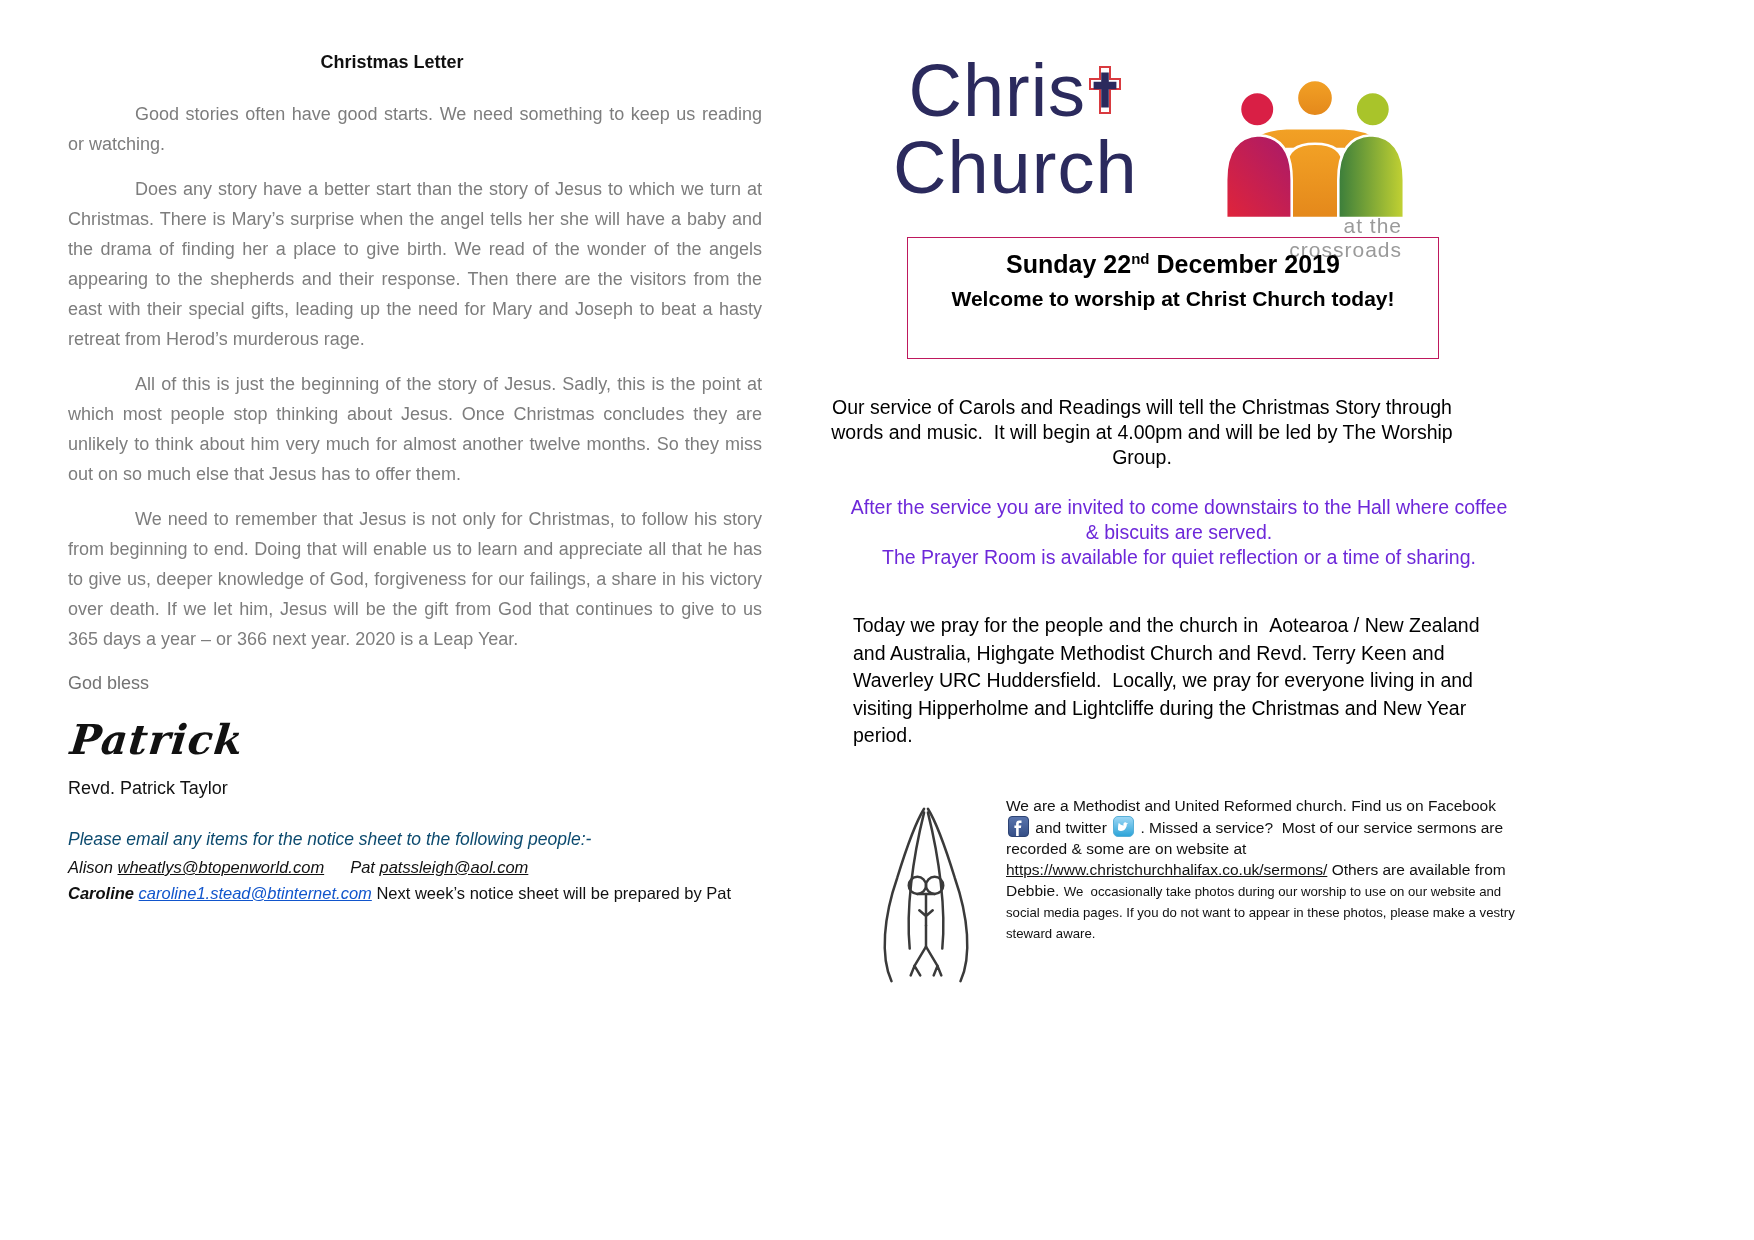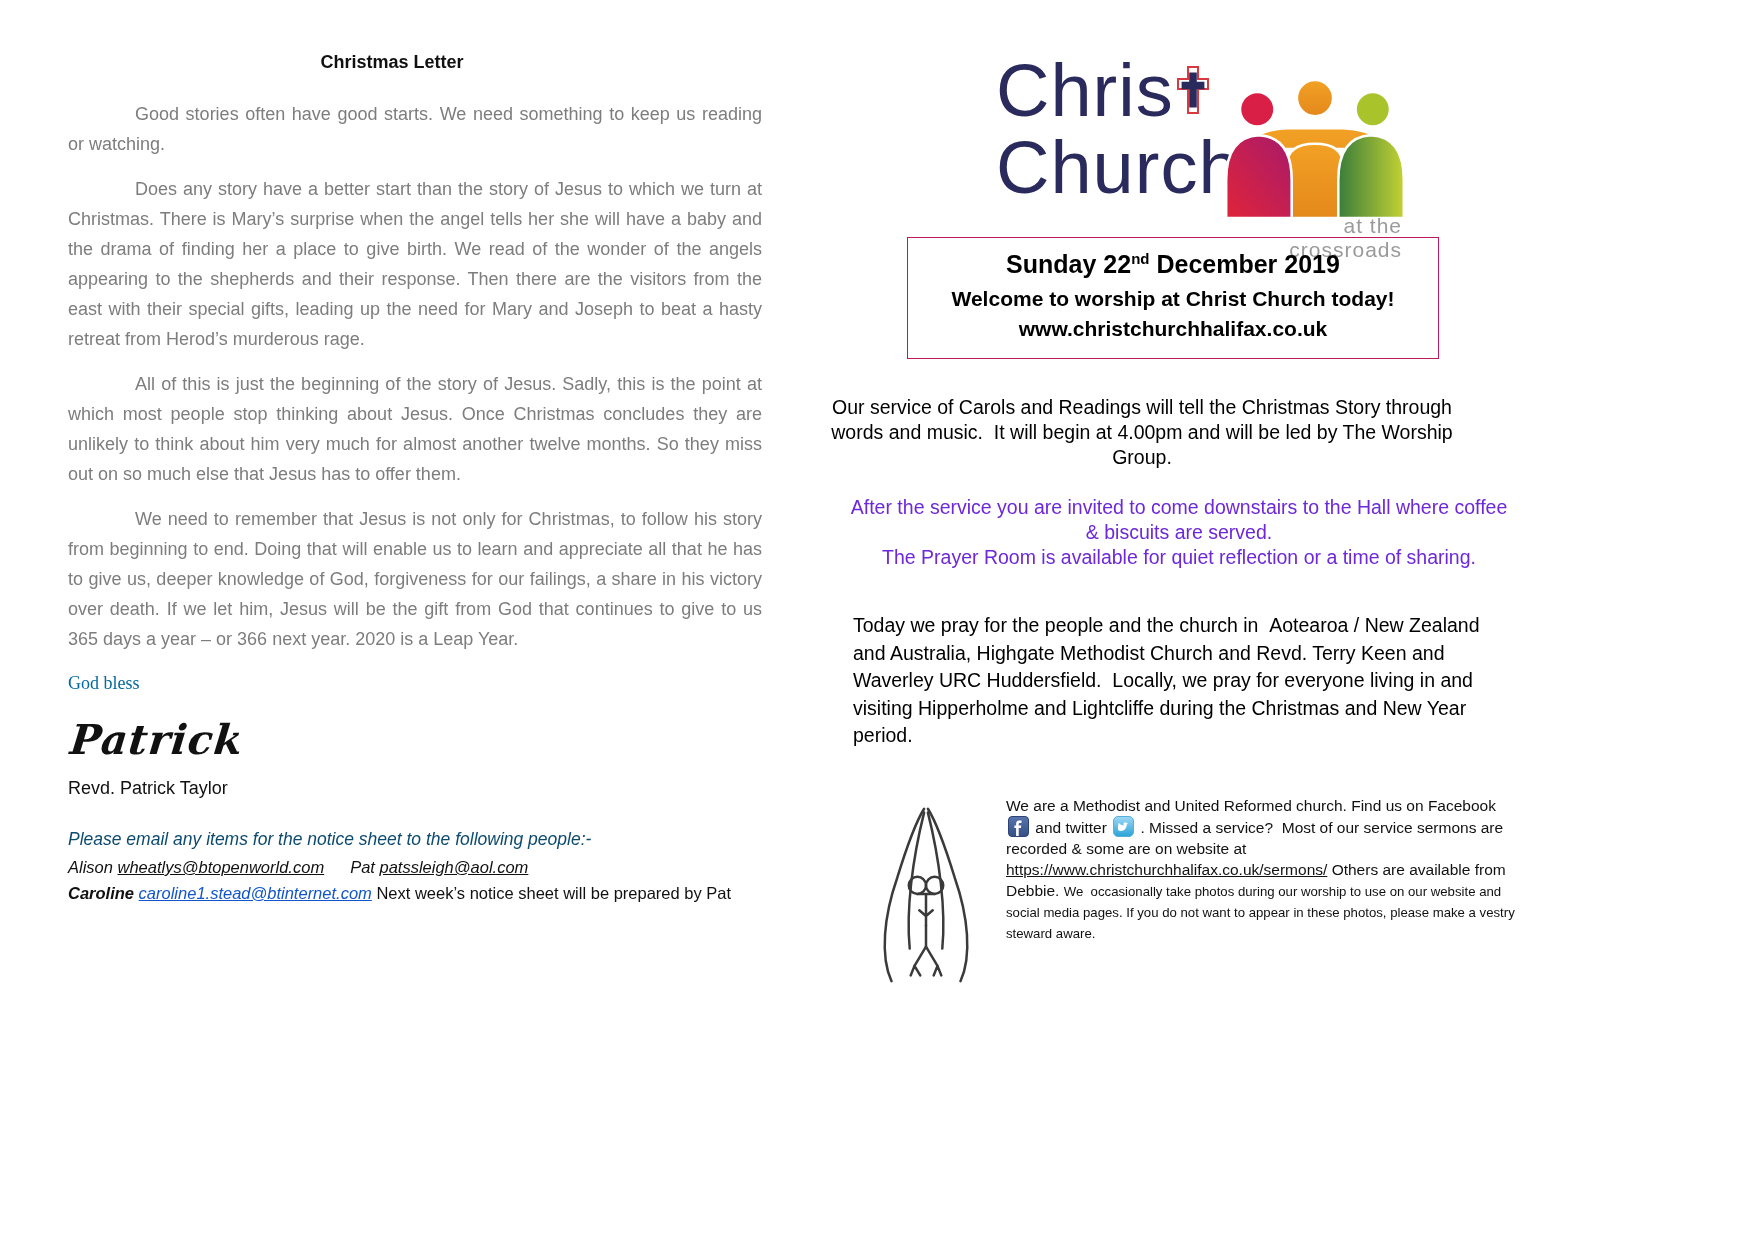--- a/index.html
+++ b/index.html
@@ -10,39 +10,39 @@
   
   .left-col{position:absolute;left:68px;top:52px;width:694px;}
   .letter-title{
     font-size:18px;font-weight:bold;color:#111;text-align:center;
     padding-right:46px;margin:0 0 26px 0;
   }
   .letter-par{
     font-size:18px;line-height:30px;color:#7d7d7d;text-align:justify;
     text-indent:67px;margin:15px 0;
   }
-  .god-bless{font-size:18px;color:#0369a1;margin-top:19px;font-family:Liberation Serif, serif;}
+  .god-bless{font-size:18px;color:#737373;margin-top:19px;}
   .signature{
     font-family:"DejaVu Serif",serif;font-style:italic;font-weight:bold;
     font-size:41px;color:#111;margin-top:22px;transform:skewX(-6deg);
     transform-origin:left bottom;letter-spacing:1px;
   }
   .signatory{font-size:18px;color:#111;margin-top:14px;}
   .notice-intro{font-size:17.5px;font-style:italic;color:#0c4a6e;margin-top:30px;}
   .contacts-line{font-size:16.5px;font-style:italic;color:#111;margin-top:8px;}
   .contacts-line .email{text-decoration:underline;color:#111;}
   .contact-gap{display:inline-block;width:26px;}
   .caroline-line{font-size:16.5px;color:#111;margin-top:7px;}
   .caroline-line .c-name{font-style:italic;font-weight:bold;}
   .email-blue{font-style:italic;text-decoration:underline;color:#1155cc;text-align:right;}
   .next-week{font-style:normal;color:#111;}
   
   .logo-text{
-    position:absolute;left:996px;top:52px;color:#2b2a5d;
-    font-size:74px;line-height:77px;letter-spacing:1px;font-weight:normal;
+    position:absolute;left:893px;top:52px;color:#2b2a5d;
+    font-size:74px;line-height:77px;letter-spacing:1px;font-weight:normal;text-align:center;
   }
   .logo-cross-svg{display:inline-block;width:34px;height:52px;vertical-align:baseline;margin-left:2px;}
   .logo-people{position:absolute;left:1206px;top:80px;}
   .logo-tagline{
     position:absolute;left:1232px;top:214px;width:170px;
     font-size:21px;color:#9a9a9a;letter-spacing:1px;text-align:right;
   }
   .banner-box{
     position:absolute;left:907px;top:237px;width:530px;height:112px;
     border:1px solid #be185d;text-align:center;padding-top:8px;
@@ -127,21 +127,20 @@
 
       <circle cx="182" cy="34" r="20" fill="#a9c42a" stroke="#fff" stroke-width="3"></circle>
       <path d="M142,160 L142,116 Q142,66 180,64 Q218,66 218,116 L218,160 Z" fill="url(#greenBody)" stroke="#fff" stroke-width="3"></path>
     </svg>
   </div>
   <div class="logo-tagline">at the crossroads</div>
 
   <div class="banner-box">
     <div class="banner-date"><span>Sunday 22</span><sup>nd</sup><span> December 2019</span></div>
     <div class="banner-welcome">Welcome to worship at Christ Church today!</div>
-    <div class="banner-site">www.christchurchhalifax.co.uk</div>
   </div>
 
   <div class="p-carols">Our service of Carols and Readings will tell the Christmas Story through words and music.&nbsp; It will begin at 4.00pm and will be led by The Worship Group.</div>
 
   <div class="p-after">
     <div>After the service you are invited to come downstairs to the Hall where coffee &amp; biscuits are served.</div>
     <div>The Prayer Room is available for quiet reflection or a time of sharing.</div>
   </div>
 
   <div class="p-pray">Today we pray for the people and the church in &nbsp;Aotearoa / New Zealand and Australia, Highgate Methodist Church and Revd. Terry Keen and Waverley URC Huddersfield.&nbsp; Locally, we pray for everyone living in and visiting Hipperholme and Lightcliffe during the Christmas and New Year period.</div>

